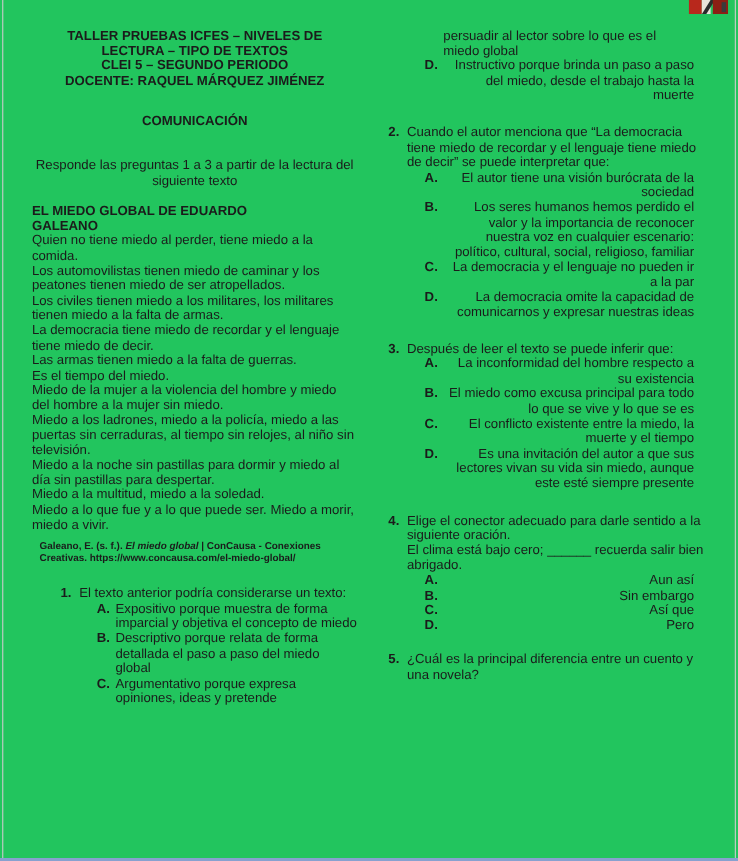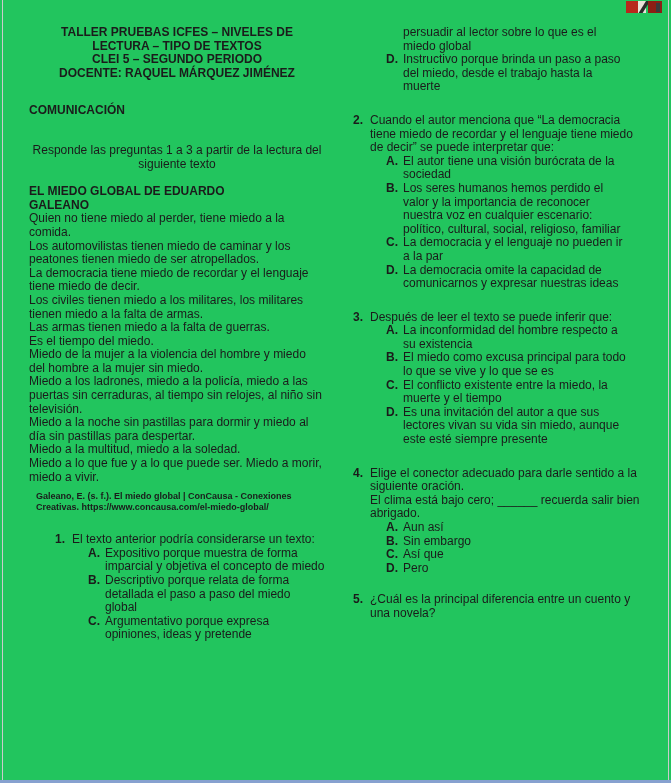--- a/index.html
+++ b/index.html
@@ -17,39 +17,39 @@
   .logo { position: absolute; top: 0; right: 9px; width: 36px; height: 13px; overflow: hidden; }
 
   .columns {
     position: absolute; left: 3px; right: 3px; top: 0; bottom: 3px;
     padding: 26px 22px 0 26px;
     display: flex; gap: 28px; overflow: hidden;
   }
   .col { width: 296px; flex: 0 0 auto; font-size: 12px; line-height: 13.6px; }
 
   .hdr div { font-weight: bold; text-align: center; }
-  .section-title { margin-top: 24px; font-weight: bold; text-align: left; }
+  .section-title { margin-top: 24px; font-weight: bold; text-align: center; }
   .intro { margin-top: 26px; text-align: center; }
   .reading-title { margin-top: 14px; font-weight: bold; }
   .para { margin: 0; }
 
   .citation { margin-top: 7px; font-size: 9px; line-height: 11px; font-weight: bold; padding: 0 4px 0 7px; }
-  .citation .work { }
+  .citation .work { font-style: italic; }
 
   .question { margin-top: 20px; }
   .question.q1 { margin-left: 26px; }
   .q-row { display: flex; }
   .q-num { flex: 0 0 17px; font-weight: bold; }
   .q-text { flex: 1; }
   .q-sentence { margin-left: 17px; }
 
   .opt { display: flex; margin-left: 33px; }
   .opt-letter { flex: 0 0 17px; font-weight: bold; }
   .opt-text { flex: 1; }
-  .col-right .opt-text { padding-right: 18px; }
+  .col-right .opt-text { padding-right: 18px; text-align: right; }
 
   .cont-text { margin-left: 50px; max-width: 202px; }
   .q5 { margin-top: 18px; }
 </style>
 </head>
 <body>
 
 <div class="page">
   <div class="edge left"></div>
   <div class="edge right"></div>
@@ -79,22 +79,22 @@
       <div class="intro">Responde las preguntas 1 a 3 a partir de la lectura del siguiente texto</div>
 
       <div class="reading-title">
         <div>EL MIEDO GLOBAL DE EDUARDO</div>
         <div>GALEANO</div>
       </div>
 
       <div class="body-text">
         <div class="para">Quien no tiene miedo al perder, tiene miedo a la comida.</div>
         <div class="para">Los automovilistas tienen miedo de caminar y los peatones tienen miedo de ser atropellados.</div>
+        <div class="para">Los civiles tienen miedo a los militares, los militares tienen miedo a la falta de armas.</div>
         <div class="para">La democracia tiene miedo de recordar y el lenguaje tiene miedo de decir.</div>
-        <div class="para">Los civiles tienen miedo a los militares, los militares tienen miedo a la falta de armas.</div>
         <div class="para">Las armas tienen miedo a la falta de guerras.</div>
         <div class="para">Es el tiempo del miedo.</div>
         <div class="para">Miedo de la mujer a la violencia del hombre y miedo del hombre a la mujer sin miedo.</div>
         <div class="para">Miedo a los ladrones, miedo a la policía, miedo a las puertas sin cerraduras, al tiempo sin relojes, al niño sin televisión.</div>
         <div class="para">Miedo a la noche sin pastillas para dormir y miedo al día sin pastillas para despertar.</div>
         <div class="para">Miedo a la multitud, miedo a la soledad.</div>
         <div class="para">Miedo a lo que fue y a lo que puede ser. Miedo a morir, miedo a vivir.</div>
       </div>
 
       <div class="citation"><span>Galeano, E. (s. f.). </span><span class="work">El miedo global</span><span> | ConCausa - Conexiones Creativas. </span><span>https://www.concausa.com/el-miedo-global/</span></div>

